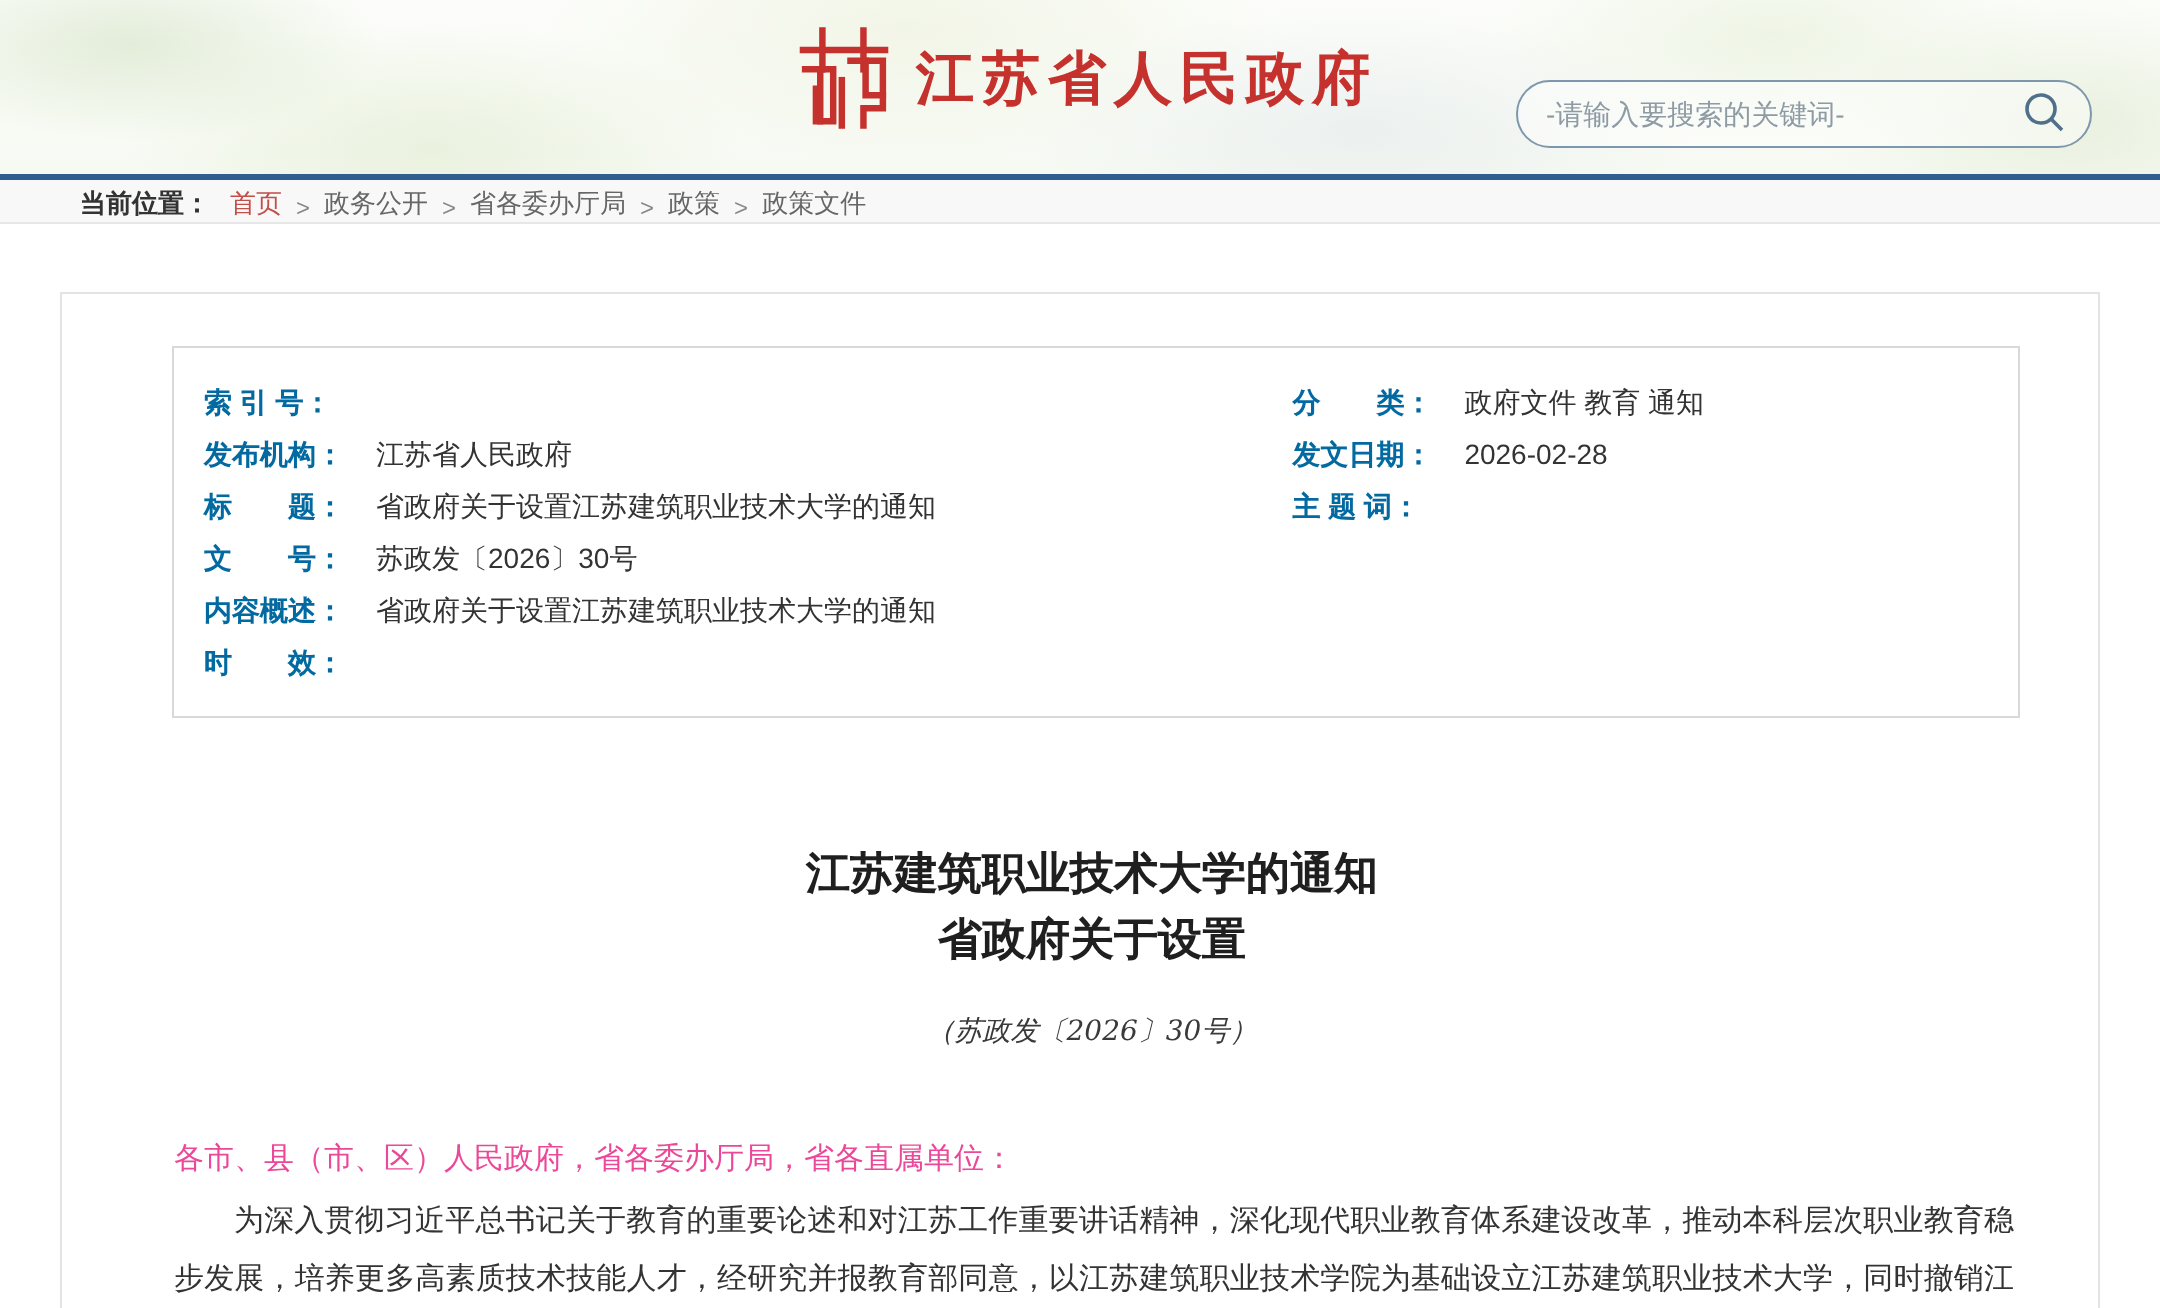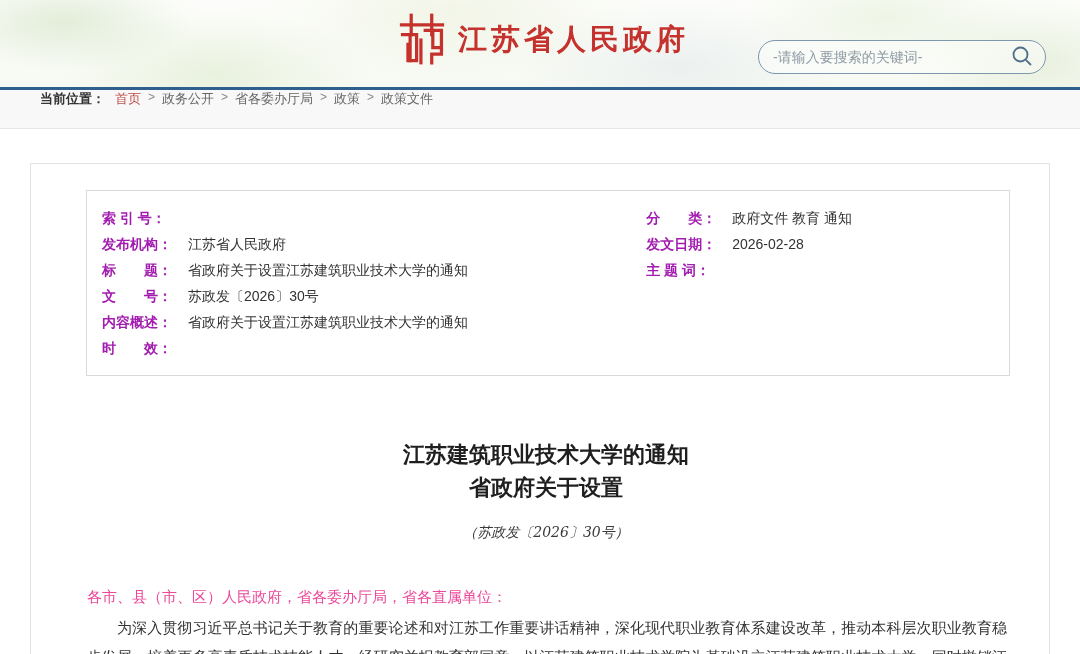--- a/index.html
+++ b/index.html
@@ -64,24 +64,24 @@
   }
   .search-input::placeholder { color: #8e9aa4; }
   .search-btn {
     width: 26px; height: 26px;
     background: transparent; border: none;
     cursor: pointer; position: relative;
   }
 
   
   .crumb-bar {
-    height: 39px;
+    height: 22px;
     background: #f8f8f8;
     border-bottom: 1px solid #e7e7e7;
-    display: flex; align-items: flex-start;
+    display: flex; align-items: flex-end;
     padding-left: 40px;
     font-size: 13px;
   }
   .crumb-label { font-weight: bold; color: #333; margin-right: 10px; }
   .crumb-link { color: #666; text-decoration: none; cursor: pointer; }
   .crumb-link.home { color: #c0504a; }
   .crumb-sep { color: #888; margin: 0 7px; font-size: 12px; }
 
   
   .content-card {
@@ -96,21 +96,21 @@
   .meta-box {
     border: 1px solid #d9d9d9;
     margin: 0 3px 0 7px;
     padding: 14px 0 14px 0;
     display: flex;
   }
   .meta-col { display: flex; flex-direction: column; }
   .meta-col.left  { width: 60%; padding-left: 15px; }
   .meta-col.right { width: 40%; padding-left: 6px; }
   .meta-row { display: flex; line-height: 26px; font-size: 14px; }
-  .meta-label { font-weight: bold; color: #a21caf; white-space: pre; width: 86px; flex: none; }
+  .meta-label { font-weight: bold; color: #0369a1; white-space: pre; width: 86px; flex: none; }
   .meta-value { color: #333; }
 
   
   .doc-title-block { text-align: center; margin-top: 62px; }
   .doc-title {
     font-family: "DejaVu Serif", "Liberation Serif", serif;
     font-weight: bold; color: #1f1f1f;
     font-size: 22px; line-height: 33px;
   }
   .doc-number {

